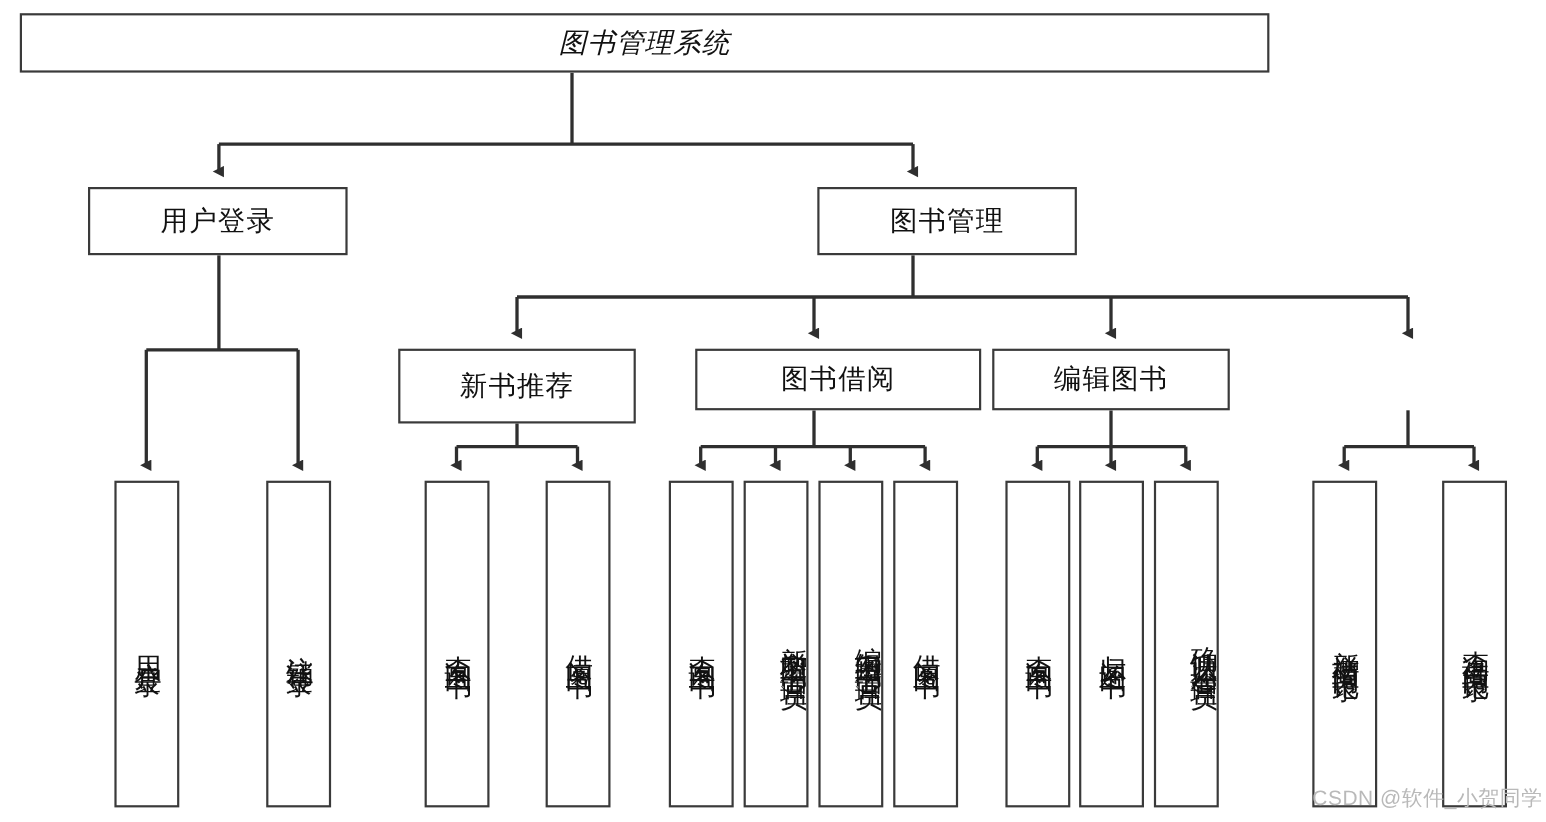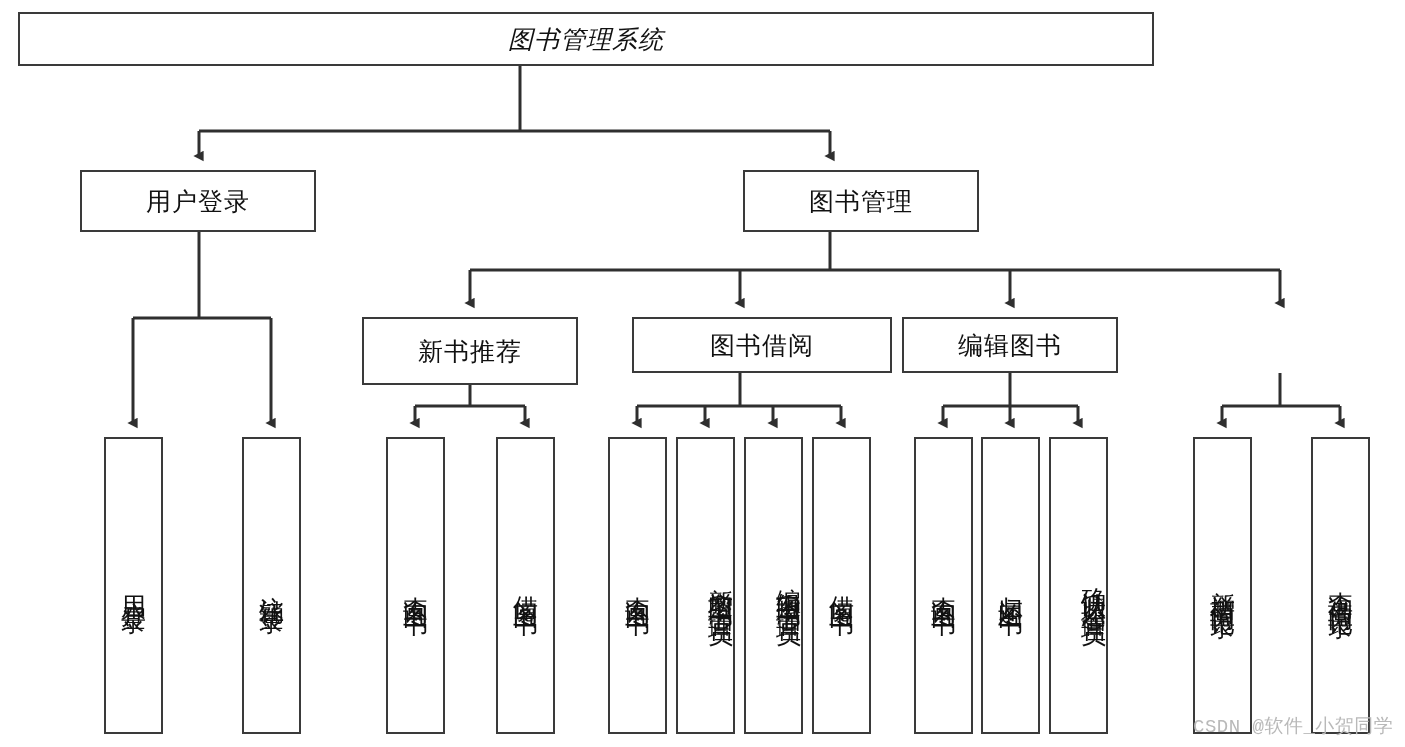--- a/index.html
+++ b/index.html
@@ -155,15 +155,15 @@
     <span>确认归还（管理员）</span>
   </div>
 
   <div class="node v tall" style="left:1193px;top:437px;width:59px;height:297px;">
     <span>新增借阅记录</span>
   </div>
   <div class="node v tall" style="left:1311px;top:437px;width:59px;height:297px;">
     <span>查询借阅记录</span>
   </div>
 
-  <div class="watermark" style="left:1193px;top:713px;font-family:Liberation Mono, monospace;">CSDN @软件_小贺同学</div>
+  <div class="watermark" style="left:1193px;top:713px;">CSDN @软件_小贺同学</div>
 
 </div>
 
 </body></html>

